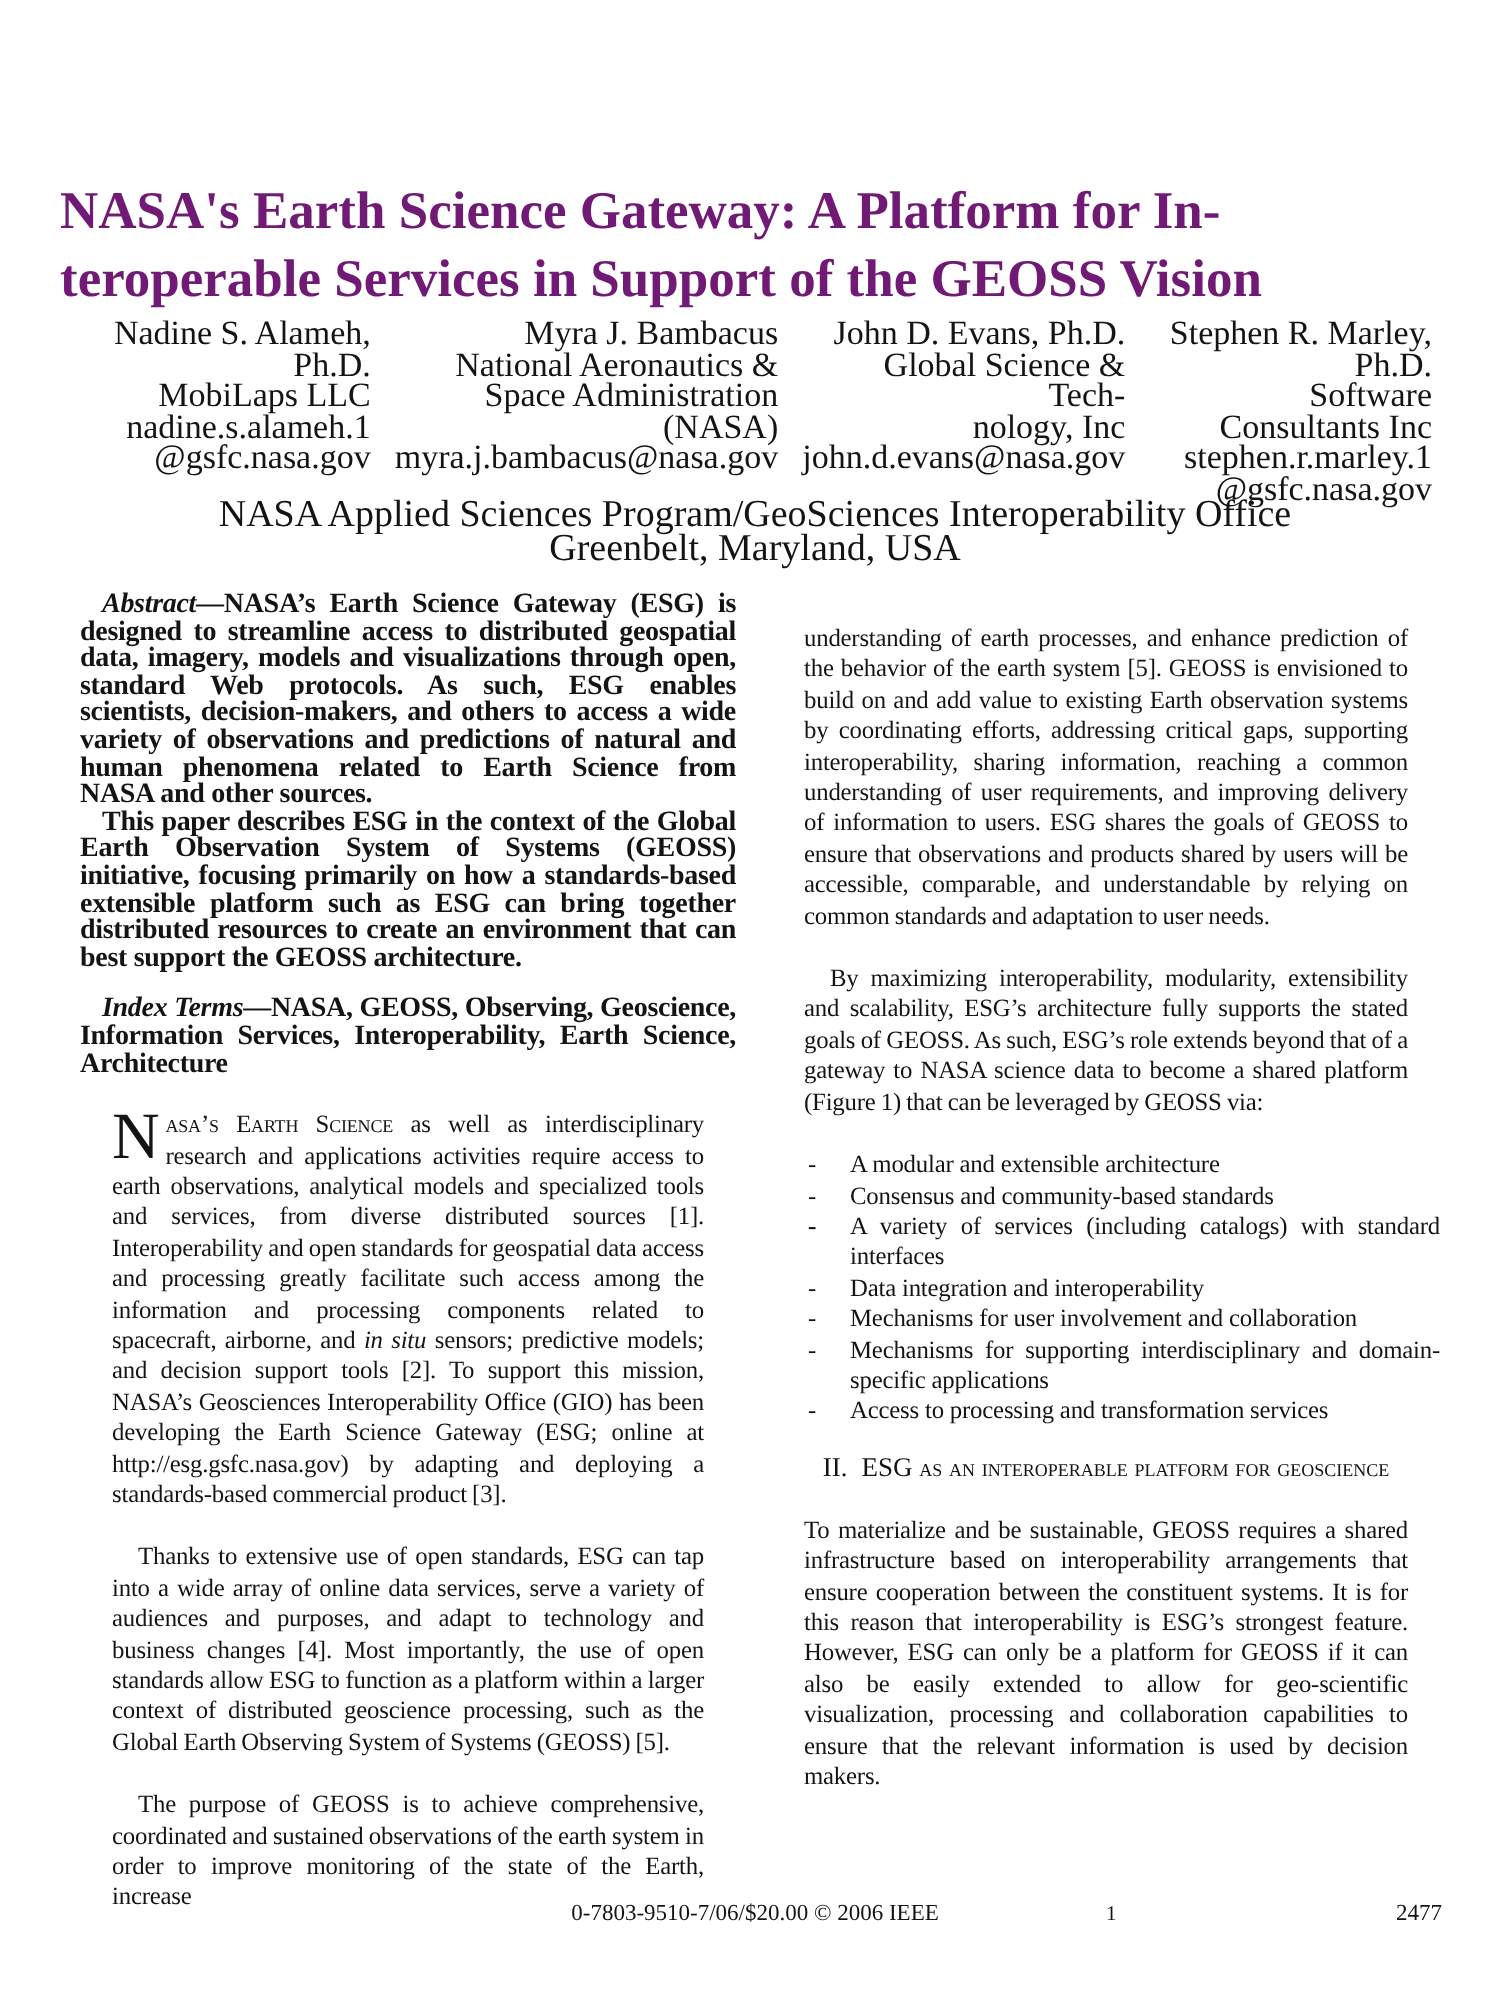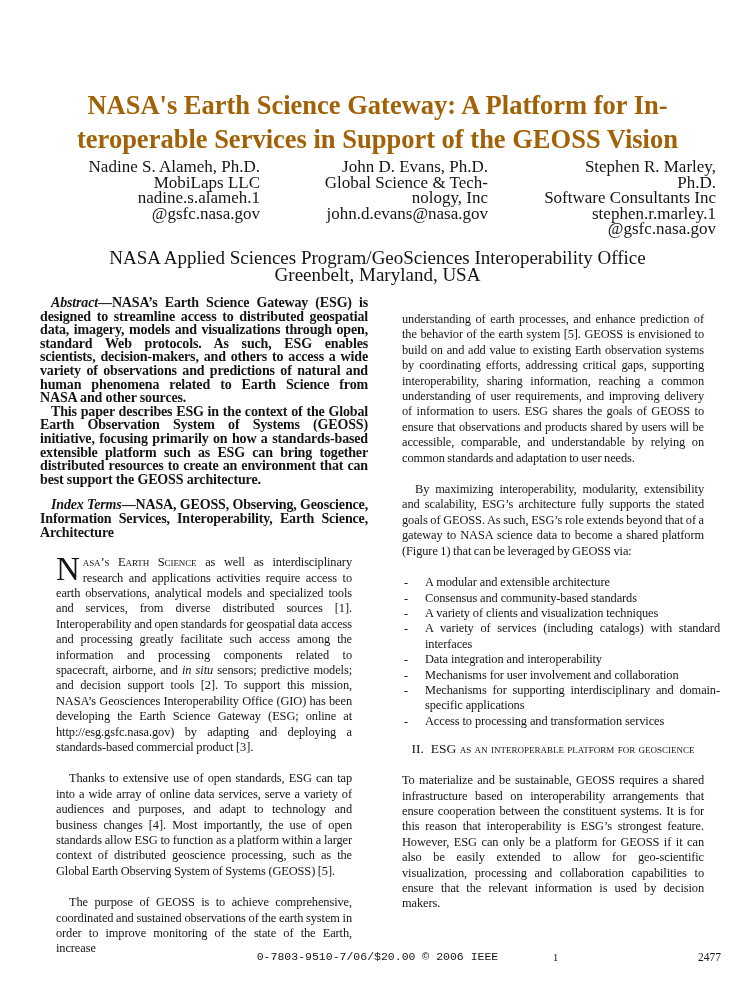--- a/index.html
+++ b/index.html
@@ -9,23 +9,22 @@
     color: #141414;
     font-family: "Liberation Serif", serif;
     position: relative;
     overflow: hidden;
   }
   .page { position: absolute; inset: 0; }
 
   
   .title {
     position: absolute; top: 70px; left: 30px; right: 30px;
-    text-align: center;
     font-size: 26.5px; line-height: 34px;
-    color: #a16207;
+    color: #701a75;
   }
 
   
   .authors {
     position: absolute; top: 159px; left: 38px; width: 684px;
     display: flex;
   }
   .author {
     flex: 1 1 0;
     text-align: right;
@@ -89,37 +88,44 @@
     text-align: justify;
     letter-spacing: -0.1px;
   }
   .dash-marker { position: absolute; left: 18px; top: 0; }
 
   
   .footer {
     position: absolute; top: 950px; left: 0; right: 0; height: 20px;
     font-size: 11.5px; line-height: 14px;
   }
-  .footer-copyright { position: absolute; left: 0; right: 0; text-align: center; font-family: Liberation Mono, monospace; }
+  .footer-copyright { position: absolute; left: 0; right: 0; text-align: center; }
   .footer-pageno { position: absolute; left: 553px; top: 1px; font-size: 10.5px; }
   .footer-docid { position: absolute; right: 34px; margin-left: 28px; }
 </style>
 </head>
 <body>
 
 <div class="page">
 
   <h1 class="title"><span>NASA's Earth Science Gateway: A Platform for In-</span><br><span>teroperable Services in Support of the GEOSS Vision</span></h1>
 
   <div class="authors">
     <div class="author">
       <div>Nadine S. Alameh, Ph.D.</div>
       <div>MobiLaps LLC</div>
       <div>nadine.s.alameh.1</div>
       <div>@gsfc.nasa.gov</div>
+    </div>
+    <div class="author">
+      <div>Myra J. Bambacus</div>
+      <div>National Aeronautics &amp;</div>
+      <div>Space Administration</div>
+      <div>(NASA)</div>
+      <div>myra.j.bambacus@nasa.gov</div>
     </div>
     <div class="author">
       <div>John D. Evans, Ph.D.</div>
       <div>Global Science &amp; Tech-</div>
       <div>nology, Inc</div>
       <div>john.d.evans@nasa.gov</div>
     </div>
     <div class="author">
       <div>Stephen R. Marley,</div>
       <div>Ph.D.</div>
@@ -151,21 +157,21 @@
   </div>
 
   <div class="col col-right">
     <p class="body-par">understanding of earth processes, and enhance prediction of the behavior of the earth system [5]. GEOSS is envisioned to build on and add value to existing Earth observation systems by coordinating efforts, addressing critical gaps, supporting interoperability, sharing information, reaching a common understanding of user requirements, and improving delivery of information to users. ESG shares the goals of GEOSS to ensure that observations and products shared by users will be accessible, comparable, and understandable by relying on common standards and adaptation to user needs.</p>
 
     <p class="body-par indent gap-top">By maximizing interoperability, modularity, extensibility and scalability, ESG’s architecture fully supports the stated goals of GEOSS. As such, ESG’s role extends beyond that of a gateway to NASA science data to become a shared platform (Figure 1) that can be leveraged by GEOSS via:</p>
 
     <ul class="dash-list">
       <li class="dash-item"><span class="dash-marker">-</span><span>A modular and extensible architecture</span></li>
       <li class="dash-item"><span class="dash-marker">-</span><span>Consensus and community-based standards</span></li>
-      <li class="dash-item"><span class="dash-marker">-</span><span>A variety of clients and visualization techniques</span></li>
+      <li class="dash-item"><span class="dash-marker">-</span></li>
       <li class="dash-item"><span class="dash-marker">-</span><span>A variety of services (including catalogs) with standard interfaces</span></li>
       <li class="dash-item"><span class="dash-marker">-</span><span>Data integration and interoperability</span></li>
       <li class="dash-item"><span class="dash-marker">-</span><span>Mechanisms for user involvement and collaboration</span></li>
       <li class="dash-item"><span class="dash-marker">-</span><span>Mechanisms for supporting interdisciplinary and domain-specific applications</span></li>
       <li class="dash-item"><span class="dash-marker">-</span><span>Access to processing and transformation services</span></li>
     </ul>
 
     <h2 class="sec-heading"><span class="sec-num">II.</span><span>ESG</span><span class="sc"> as an interoperable platform for geoscience</span></h2>
 
     <p class="body-par">To materialize and be sustainable, GEOSS requires a shared infrastructure based on interoperability arrangements that ensure cooperation between the constituent systems. It is for this reason that interoperability is ESG’s strongest feature. However, ESG can only be a platform for GEOSS if it can also be easily extended to allow for geo-scientific visualization, processing and collaboration capabilities to ensure that the relevant information is used by decision makers.</p>

